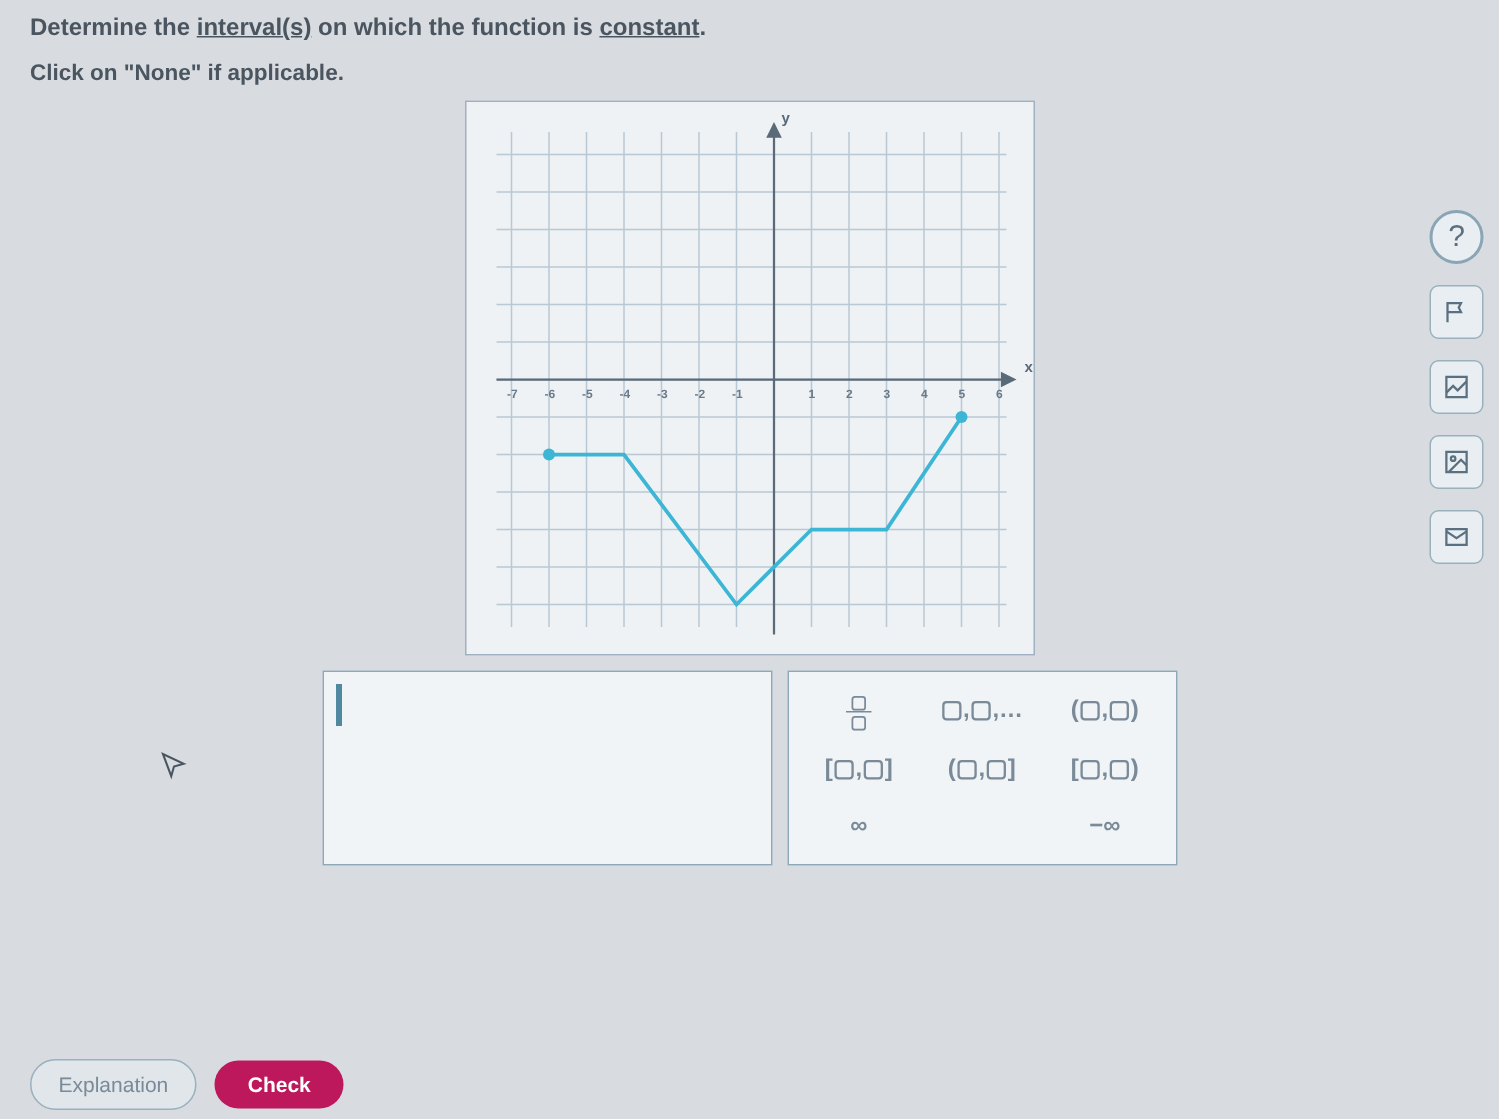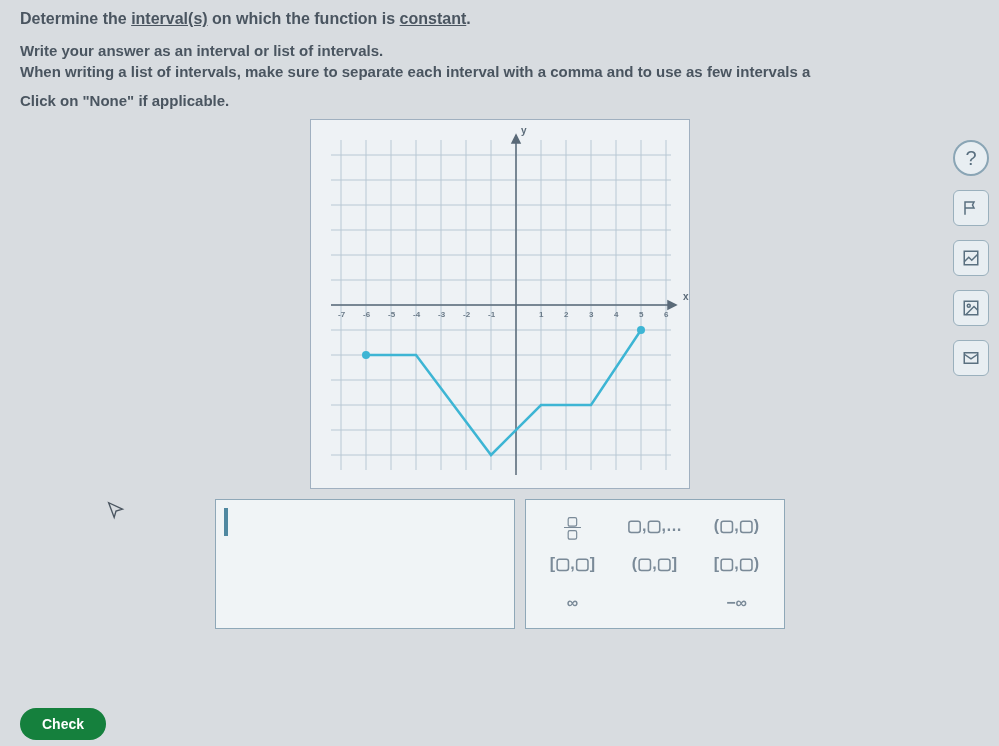--- a/index.html
+++ b/index.html
@@ -132,21 +132,21 @@
       border-radius: 20px;
       background: #e0e6ea;
       color: #7a8a98;
       font-size: 14px;
       cursor: pointer;
     }
     .check-btn {
       padding: 8px 22px;
       border: none;
       border-radius: 20px;
-      background: #15803d;
+      background: #be185d;
       color: #fff;
       font-size: 14px;
       font-weight: bold;
       cursor: pointer;
     }
     .pointer-cursor {
       position: absolute;
       left: 105px;
       top: 500px;
       font-size: 24px;
@@ -163,24 +163,20 @@
     .frac .bot { padding: 0 3px; }
   </style>
 </head>
 <body>
 
 <div class="content">
   <div class="question-line1">
     <span>Determine the </span><span class="underline">interval(s)</span><span> on which the function is </span><span class="underline">constant</span><span>.</span>
   </div>
 
-  <div class="instructions">
-    <div>Write your answer as an interval or list of intervals.</div>
-    <div>When writing a list of intervals, make sure to separate each interval with a comma and to use as few intervals a</div>
-  </div>
 
   <div class="click-none">Click on "None" if applicable.</div>
 
   <div class="graph-area">
     <div class="graph-box">
       <svg viewBox="0 0 380 370" width="380" height="370">
 
         <g stroke="#b8c8d4" stroke-width="1">
           <line x1="30" y1="20" x2="30" y2="350"></line>
           <line x1="55" y1="20" x2="55" y2="350"></line>
@@ -294,14 +290,15 @@
   </div>
 </div>
 
 <div class="pointer-cursor">
   <svg width="22" height="22" viewBox="0 0 24 24" fill="none" stroke="#4a5560" stroke-width="1.5">
       <path d="M4 3l6 16 2-7 7-2z"></path>
     </svg>
 </div>
 
 <div class="bottom-bar">
+  <button class="explanation-btn">Explanation</button>
   <button class="check-btn">Check</button>
 </div>
 
 </body></html>

